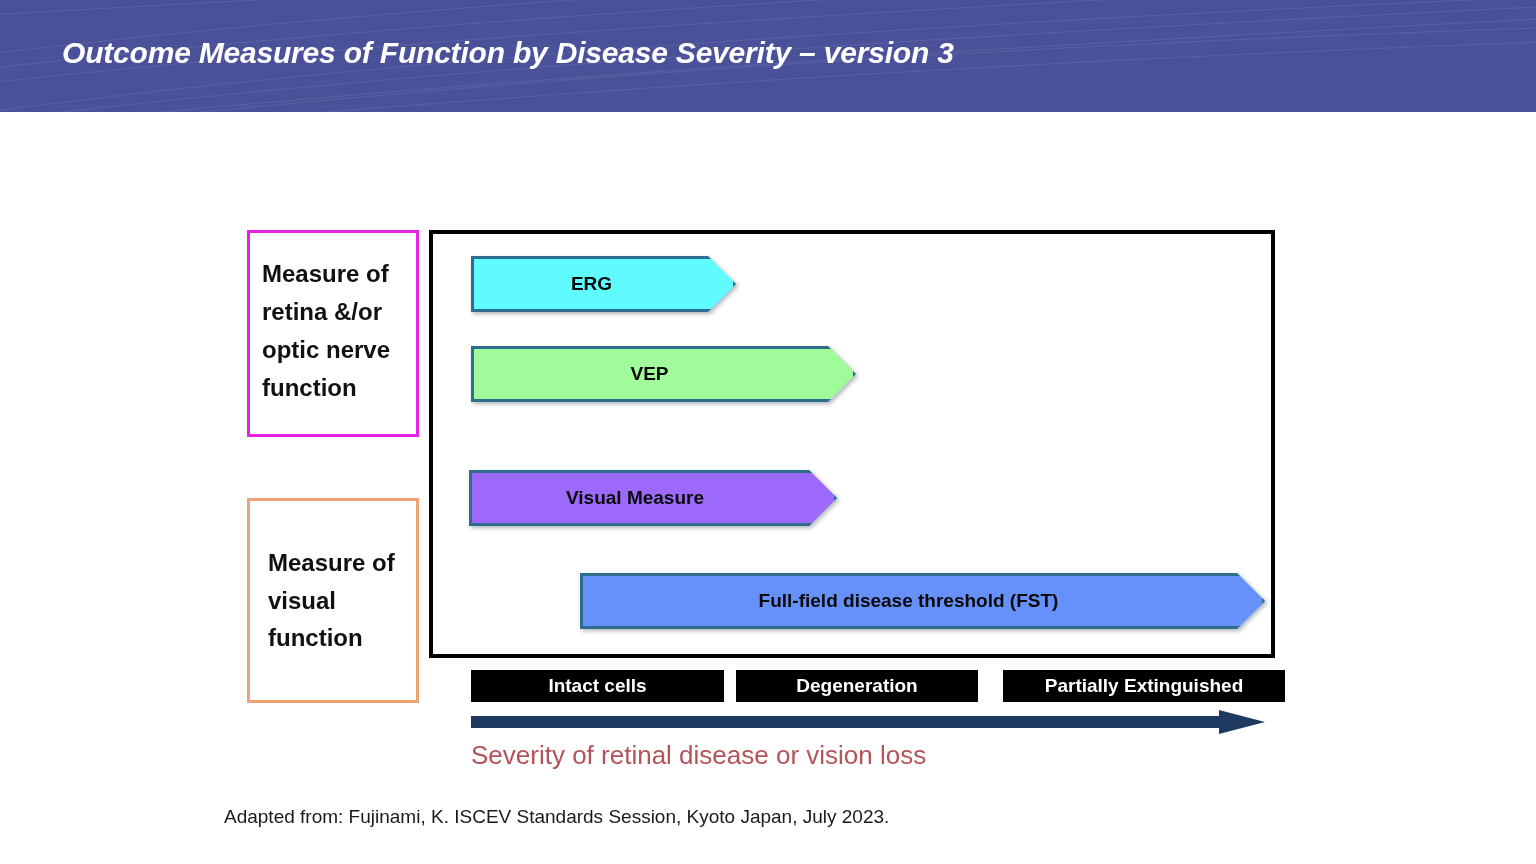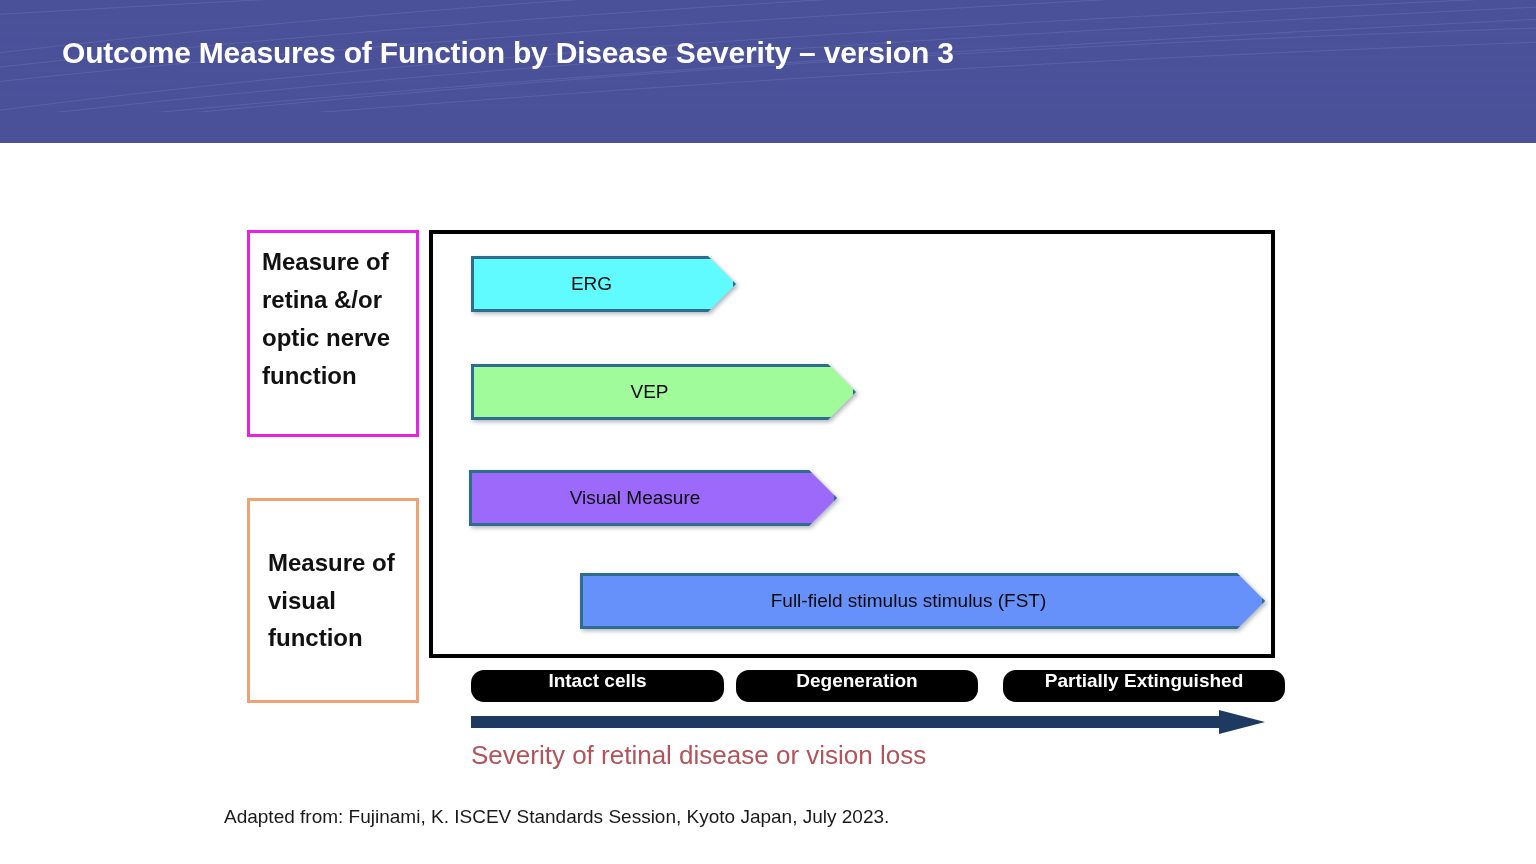--- a/index.html
+++ b/index.html
@@ -14,23 +14,24 @@
     overflow: hidden;
     position: relative;
   }
 
   
   .banner {
     position: absolute;
     left: 0;
     top: 0;
     width: 1536px;
-    height: 143px;
+    height: 112px;
     background: #4a5199;
     overflow: hidden;
+    font-style: italic;
   }
   .banner-texture {
     position: absolute;
     inset: 0;
     opacity: 0.55;
   }
   .banner-title {
     position: absolute;
     left: 62px;
     top: 36px;
@@ -54,21 +55,21 @@
     line-height: 1.58;
   }
   .cat-retina {
     left: 247px;
     top: 230px;
     width: 172px;
     height: 207px;
     border: 3px solid #e522e5;
     padding-left: 12px;
     align-items: flex-start;
-    padding-top: 10px;
+    padding-top: 22px;
   }
   .cat-visual {
     left: 247px;
     top: 453px;
     width: 172px;
     height: 205px;
     border: 3px solid #efa273;
     padding-left: 18px;
     justify-content: flex-start;
     margin-top: 45px;
@@ -87,58 +88,58 @@
   }
 
   
   .arrow-row {
     position: absolute;
     display: flex;
     align-items: center;
     justify-content: center;
     box-sizing: border-box;
     font-size: 19px;
-    font-weight: normal;
+    font-weight: bold;
     color: #0a0a0a;
     filter: drop-shadow(2px 2px 2px rgba(80,90,110,0.45));
   }
   .arrow-shape {
     position: absolute;
     inset: 0;
     clip-path: polygon(0 0, calc(100% - 28px) 0, 100% 50%, calc(100% - 28px) 100%, 0 100%);
     border: 3px solid #2f6d8f;
     box-sizing: border-box;
   }
   .arrow-label {
     position: relative;
     z-index: 2;
     pointer-events: none;
   }
 
   .arrow-erg    { left: 471px; top: 256px; width: 265px; height: 56px; }
   .arrow-erg .arrow-label { transform: translateX(-12px); }
-  .arrow-vep    { left: 471px; top: 364px; width: 385px; height: 56px; }
+  .arrow-vep    { left: 471px; top: 346px; width: 385px; height: 56px; }
   .arrow-vep .arrow-label { transform: translateX(-14px); }
   .arrow-vf     { left: 469px; top: 470px; width: 368px; height: 56px; }
   .arrow-vf .arrow-label { transform: translateX(-18px); }
   .arrow-fst    { left: 580px; top: 573px; width: 685px; height: 56px; }
   .arrow-fst .arrow-label { transform: translateX(-14px); }
 
   
   .stage-bar {
     position: absolute;
     height: 32px;
     background: #000000;
     color: #ffffff;
     font-size: 19px;
     font-weight: bold;
     display: flex;
+    align-items: center;
     justify-content: center;
     top: 670px;
-    border-radius: 13px;
   }
   .stage-0 { left: 471px;  width: 253px; }
   .stage-1 { left: 736px;  width: 242px; }
   .stage-2 { left: 1003px; width: 282px; }
 
   
   .axis-arrow {
     position: absolute;
     left: 471px;
     top: 710px;
@@ -216,21 +217,21 @@
   <span class="arrow-label">VEP</span>
 </div>
 
 <div class="arrow-row arrow-vf">
   <span class="arrow-shape" style="background:#9c69fb"></span>
   <span class="arrow-label">Visual Measure</span>
 </div>
 
 <div class="arrow-row arrow-fst">
   <span class="arrow-shape" style="background:#6691fb"></span>
-  <span class="arrow-label">Full-field stimulus stimulus (FST)</span>
+  <span class="arrow-label">Full-field disease threshold (FST)</span>
 </div>
 
 <div class="stage-bar stage-0">
   <span>Intact cells</span>
 </div>
 <div class="stage-bar stage-1">
   <span>Degeneration</span>
 </div>
 <div class="stage-bar stage-2">
   <span>Partially Extinguished</span>

